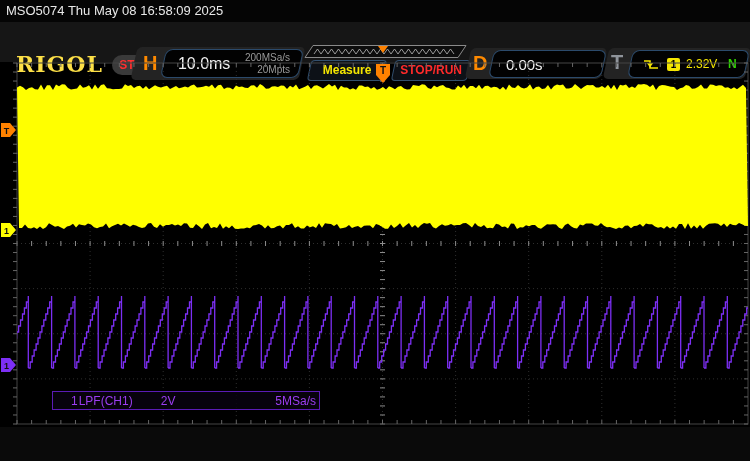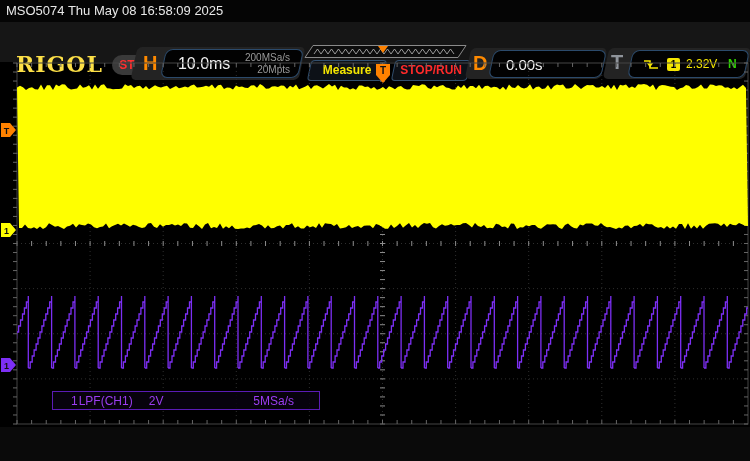--- a/index.html
+++ b/index.html
@@ -30,22 +30,22 @@
   .dvalue{color:#f2f2f2;font-size:15px;margin-left:14px;}
   .tbadge{display:inline-block;width:13px;height:13px;background:#f5e600;color:#000;border-radius:2px;
           font-size:10px;font-weight:bold;text-align:center;line-height:13px;margin-left:8px;}
   .tlevel{color:#f5e600;font-size:12px;margin-left:6px;}
   .tsweep{color:#2fd500;font-size:12px;font-weight:bold;margin-left:auto;margin-right:9px;}
   #strip{position:absolute;left:304px;top:23px;}
   
   .scope{position:absolute;left:0;top:62px;width:750px;height:364px;}
   .lpf{position:absolute;left:52px;top:391px;width:266px;height:17px;border:1px solid #5b1bb5;
        background:rgba(8,2,14,0.85);display:flex;align-items:center;color:#9b3df0;font-size:12px;}
-  .lpf .n{margin-left:18px;} .lpf .f{margin-left:1px;} .lpf .s{margin-left:16px;}
-  .lpf .r{margin-left:auto;margin-right:25px;}
+  .lpf .n{margin-left:18px;} .lpf .f{margin-left:1px;} .lpf .s{margin-left:28px;}
+  .lpf .r{margin-left:auto;margin-right:3px;}
   
   .statusbar{position:absolute;left:0;top:427px;width:750px;height:34px;background:#0a0a0a;}
 </style>
 </head>
 <body>
 
 <div class="screen">
 
   <div class="titlebar">
     <span>MSO5074  Thu May 08 16:58:09 2025</span>

